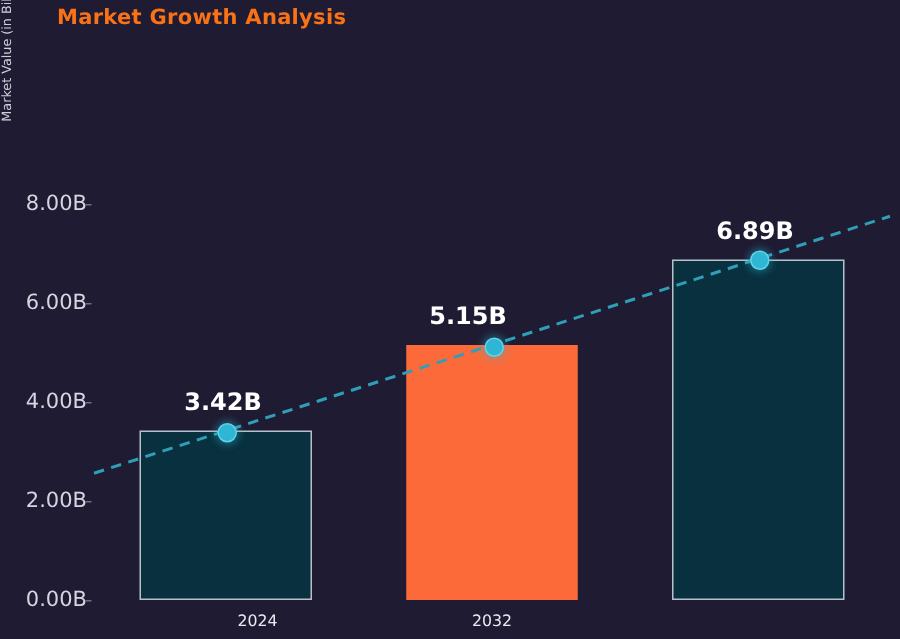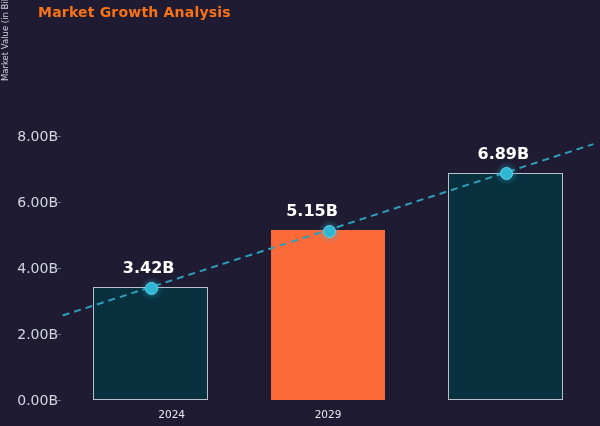--- a/index.html
+++ b/index.html
@@ -178,18 +178,18 @@
         <div class="marker" style="left: 266px; top: 94.05px;"></div>
         <div class="marker" style="left: 443.333px; top: 36.63px;"></div>
       </div>
     <div id="valuelabels">
         <div class="value-label" style="left: 86.6667px; top: 141.14px;">3.42B</div>
         <div class="value-label" style="left: 250px; top: 84.05px;">5.15B</div>
         <div class="value-label" style="left: 441.333px; top: 26.63px;">6.89B</div>
       </div>
     <div id="xticks">
         <div class="xtick-label" style="left: 88.6667px; margin-left: 21px;">2024</div>
-        <div class="xtick-label" style="left: 266px;">2029</div>
+        <div class="xtick-label" style="left: 266px;">2032</div>
         <div class="xtick-label" style="left: 443.333px; margin-top: 36px;">2034</div>
       </div>
   </div>
 
 </div>
 
 </body></html>

